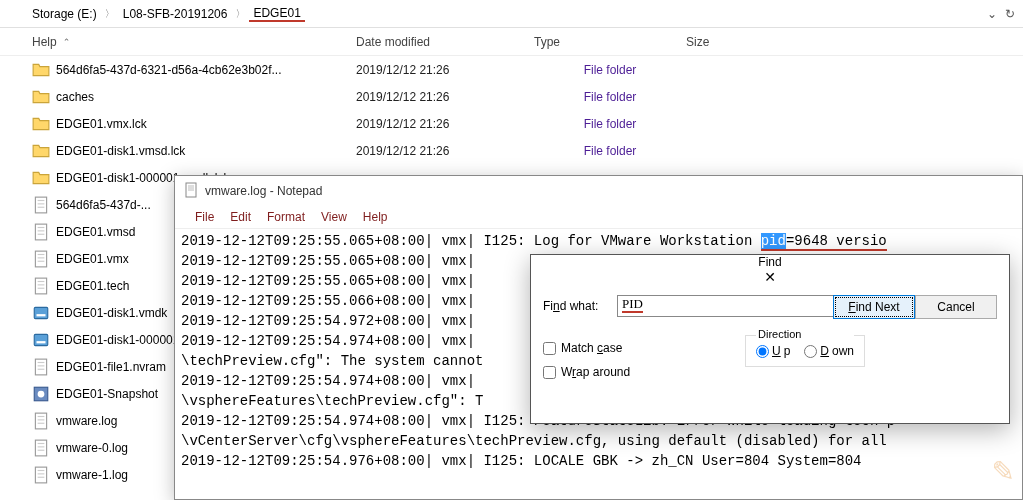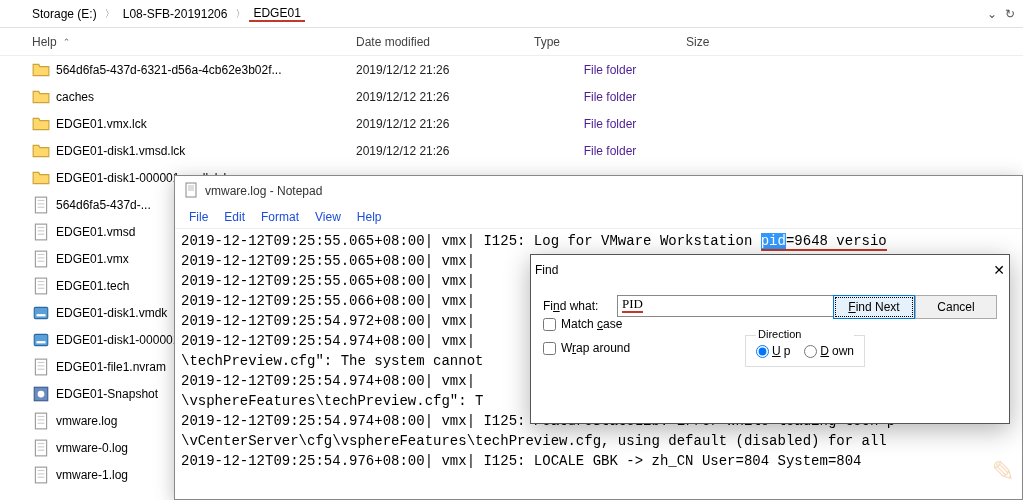--- a/index.html
+++ b/index.html
@@ -31,40 +31,40 @@
 .row .nm { width: 300px; white-space: nowrap; overflow: hidden; text-overflow: ellipsis; }
 .row .dt { width: 178px; color: #222; }
 .row .tp { width: 152px; color: #4c1d95; text-align: center; }
 .folder-icon svg, .file-icon svg { width: 16px; height: 16px; }
 .row-selected .nm span { border-bottom: 2px solid #c0392b; }
 
 
 .notepad { position: absolute; left: 174px; top: 175px; width: 849px; height: 325px; background: #fff; border: 1px solid #888; box-shadow: 0 4px 18px rgba(0,0,0,0.25); }
 .np-title { height: 30px; display: flex; align-items: center; padding: 0 8px; font-size: 12px; color: #333; }
 .np-title .file-icon { margin-right: 6px; }
-.np-menu { display: flex; gap: 16px; padding: 4px 14px; font-size: 12px; color: #1d4ed8; border-bottom: 1px solid #eee; }
+.np-menu { display: flex; gap: 16px; padding: 4px 20px; font-size: 12px; color: #7f1d1d; border-bottom: 1px solid #eee; }
 .np-body { font-family: Consolas, "Courier New", monospace; font-size: 14px; white-space: pre; padding: 2px 6px; overflow: hidden; line-height: 20px; }
 .np-body .sel { background: #3399ff; color: #fff; }
 .np-body .ul { border-bottom: 2px solid #c0392b; }
 
 
 .find { position: absolute; left: 530px; top: 254px; width: 480px; height: 170px; background: #fff; border: 1px solid #555; box-shadow: 0 6px 24px rgba(0,0,0,0.3); }
-.find-title { height: 30px; display: flex; align-items: center; justify-content: space-between; padding: 0 4px; font-size: 12px; }
+.find-title { height: 30px; display: flex; align-items: center; justify-content: space-between; padding: 0 10px; font-size: 12px; flex-direction: column; }
 .find-title .close { font-size: 14px; cursor: pointer; }
 .find-body { padding: 10px 12px; font-size: 12px; position: relative; height: calc(100% - 30px); }
 .find-body label { display: inline-block; }
 .find-row1 { display: flex; align-items: center; gap: 10px; }
 .find-row1 .lbl { width: 64px; }
 .find-input { flex: 1; height: 22px; border: 1px solid #888; padding: 0 4px; font-size: 13px; font-family: "Segoe UI"; }
 .find-input .ul { border-bottom: 2px solid #c0392b; }
 .find-btn { width: 82px; height: 24px; border: 1px solid #0078d7; background: #e5f1fb; font-size: 12px; text-align: center; line-height: 22px; margin-bottom: 6px; }
 .find-btn.def { outline: 1px dotted #000; outline-offset: -3px; }
 .find-btn.cancel { border-color: #aaa; background: #f0f0f0; }
 .find-btns { position: absolute; right: 12px; top: 10px; display: flex; }
-.find-checks { display: flex; flex-direction: column; gap: 10px; }
+.find-checks { margin-top: 24px; display: flex; flex-direction: column; gap: 10px; }
 .find-checks label { display: flex; align-items: center; gap: 5px; }
 .direction { position: absolute; left: 214px; top: 50px; border: 1px solid #ddd; padding: 4px 10px 8px 10px; }
 .direction .legend { position: relative; top: -12px; background: #fff; padding: 0 2px; font-size: 11px; }
 .direction .radios { display: flex; gap: 14px; margin-top: -8px; }
 .direction .radios label { display: flex; align-items: center; gap: 3px; }
 input[type=checkbox], input[type=radio] { width: 13px; height: 13px; }
 .mnemonic { text-decoration: underline; }
 
 
 .watermark { position: absolute; right: 8px; bottom: 12px; font-size: 28px; color: rgba(230,150,60,0.35); }

